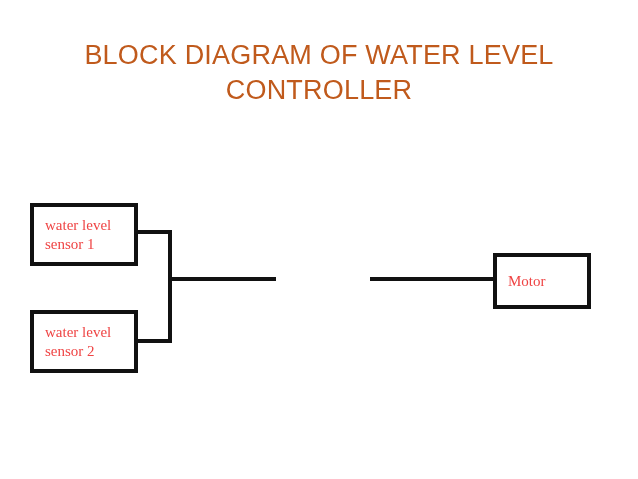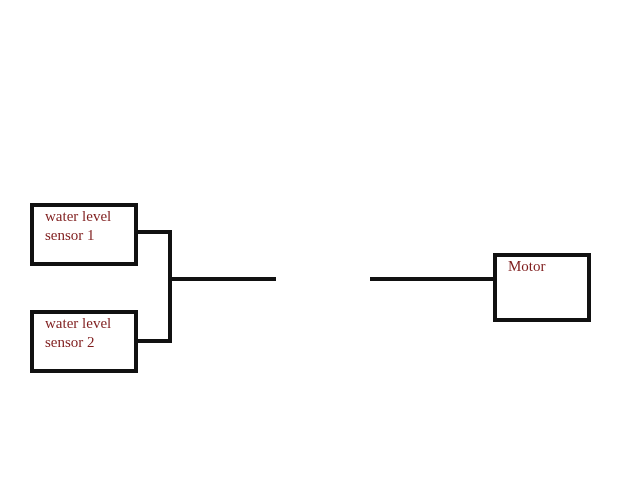--- a/index.html
+++ b/index.html
@@ -48,34 +48,34 @@
 
   
   .block {
     position: absolute;
     box-sizing: border-box;
     background: #ffffff;
     border: 4px solid #111111;
     font-family: "Liberation Serif", serif;
     font-size: 15px;
     line-height: 19px;
-    color: #7f1d1d;
+    color: #ef4444;
     white-space: pre-line;
     display: flex;
-    align-items: flex-start;
+    align-items: center;
   }
   .block .block-label {
     padding-left: 11px;
     display: block;
   }
 
   #block-sensor1 { left: 30px;  top: 203px; width: 108px; height: 63px; }
   #block-sensor2 { left: 30px;  top: 310px; width: 108px; height: 63px; }
   #block-controller { left: 272px; top: 253px; width: 101px; height: 58px; }
-  #block-motor   { left: 493px; top: 253px; width: 98px;  height: 69px; }
+  #block-motor   { left: 493px; top: 253px; width: 98px;  height: 56px; }
 
   
   .wire {
     position: absolute;
     background: #111111;
   }
   .wire-h { height: 4px; }
   .wire-v { width: 4px; }
 
   
@@ -87,20 +87,22 @@
   
   #wire-bus-mcu  { left: 168px; top: 277px; width: 108px; }
   
   #wire-mcu-motor{ left: 370px; top: 277px; width: 127px; }
 </style>
 </head>
 <body>
 
 <div id="slide">
 
+  <div class="slide-title">BLOCK DIAGRAM OF WATER LEVEL
+CONTROLLER</div>
 
   <div id="diagram">
 
     <div class="wire wire-h" id="wire-s1-out"></div>
     <div class="wire wire-h" id="wire-s2-out"></div>
     <div class="wire wire-v" id="wire-bracket"></div>
     <div class="wire wire-h" id="wire-bus-mcu"></div>
     <div class="wire wire-h" id="wire-mcu-motor"></div>
 
     <div class="block" id="block-sensor1">

